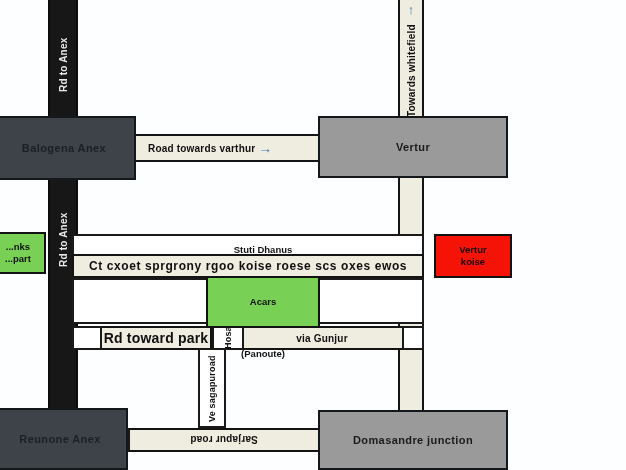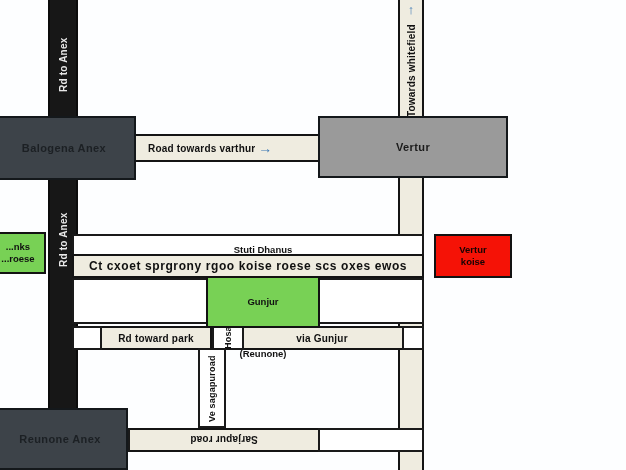--- a/index.html
+++ b/index.html
@@ -118,21 +118,21 @@
   </div>
 
   <div class="road road-white" style="left:72px;top:234px;width:352px;height:22px;"></div>
 
   <div class="road" style="left:72px;top:254px;width:352px;height:24px;"></div>
   <div class="label blur-b onwhite" style="left:76px;top:254px;width:344px;height:24px;font-size:12px;letter-spacing:.6px;">Ct cxoet sprgrony rgoo koise roese scs oxes ewos</div>
 
   <div class="road road-white" style="left:72px;top:278px;width:352px;height:46px;"></div>
 
   <div class="road" style="left:100px;top:326px;width:112px;height:24px;"></div>
-  <div class="label blur-a onwhite" style="left:100px;top:326px;width:112px;height:24px;font-size:10px;">Rd toward park</div>
+  <div class="label blur-a onwhite" style="left:100px;top:326px;width:112px;height:24px;font-size:14px;">Rd toward park</div>
 
   <div class="road" style="left:242px;top:326px;width:162px;height:24px;"></div>
   <div class="label blur-a onwhite" style="left:242px;top:326px;width:160px;height:24px;">via Gunjur</div>
 
   <div class="road road-white" style="left:402px;top:326px;width:22px;height:24px;"></div>
 
   <div class="road road-white" style="left:72px;top:326px;width:30px;height:24px;"></div>
 
   <div class="road road-white" style="left:212px;top:326px;width:32px;height:24px;"></div>
   <div class="label vlabel flip blur-b onwhite" style="left:212px;top:326px;width:32px;height:24px;font-size:9px;">Hosa</div>
@@ -151,30 +151,33 @@
   </div>
 
   <div class="node light" style="left:318px;top:116px;width:190px;height:62px;">
     <span>Vertur</span>
   </div>
 
   <div class="node" style="left:-8px;top:408px;width:136px;height:62px;">
     <span class="blur-b" style="color:#1c2024;">Reunone Anex</span>
   </div>
 
+  <div class="node light" style="left:318px;top:410px;width:190px;height:60px;">
+    <span>Domasandre junction</span>
+  </div>
 
   <div class="poi green" style="left:-10px;top:232px;width:56px;height:42px;">
     <span class="blur-b">...nks</span>
-    <span class="blur-b">...roese</span>
+    <span class="blur-b">...part</span>
   </div>
 
   <div class="poi green" style="left:206px;top:276px;width:114px;height:52px;gap:40px;">
     <span class="blur-b">Stuti Dhanus</span>
-    <span class="blur-b">Gunjur</span>
-    <span class="blur-b">(Reunone)</span>
+    <span class="blur-b">Acars</span>
+    <span class="blur-b">(Panoute)</span>
   </div>
 
   <div class="poi red" style="left:434px;top:234px;width:78px;height:44px;">
     <span class="blur-a">Vertur</span>
     <span class="blur-a">koise</span>
   </div>
 
 </div>
 
 </body></html>

